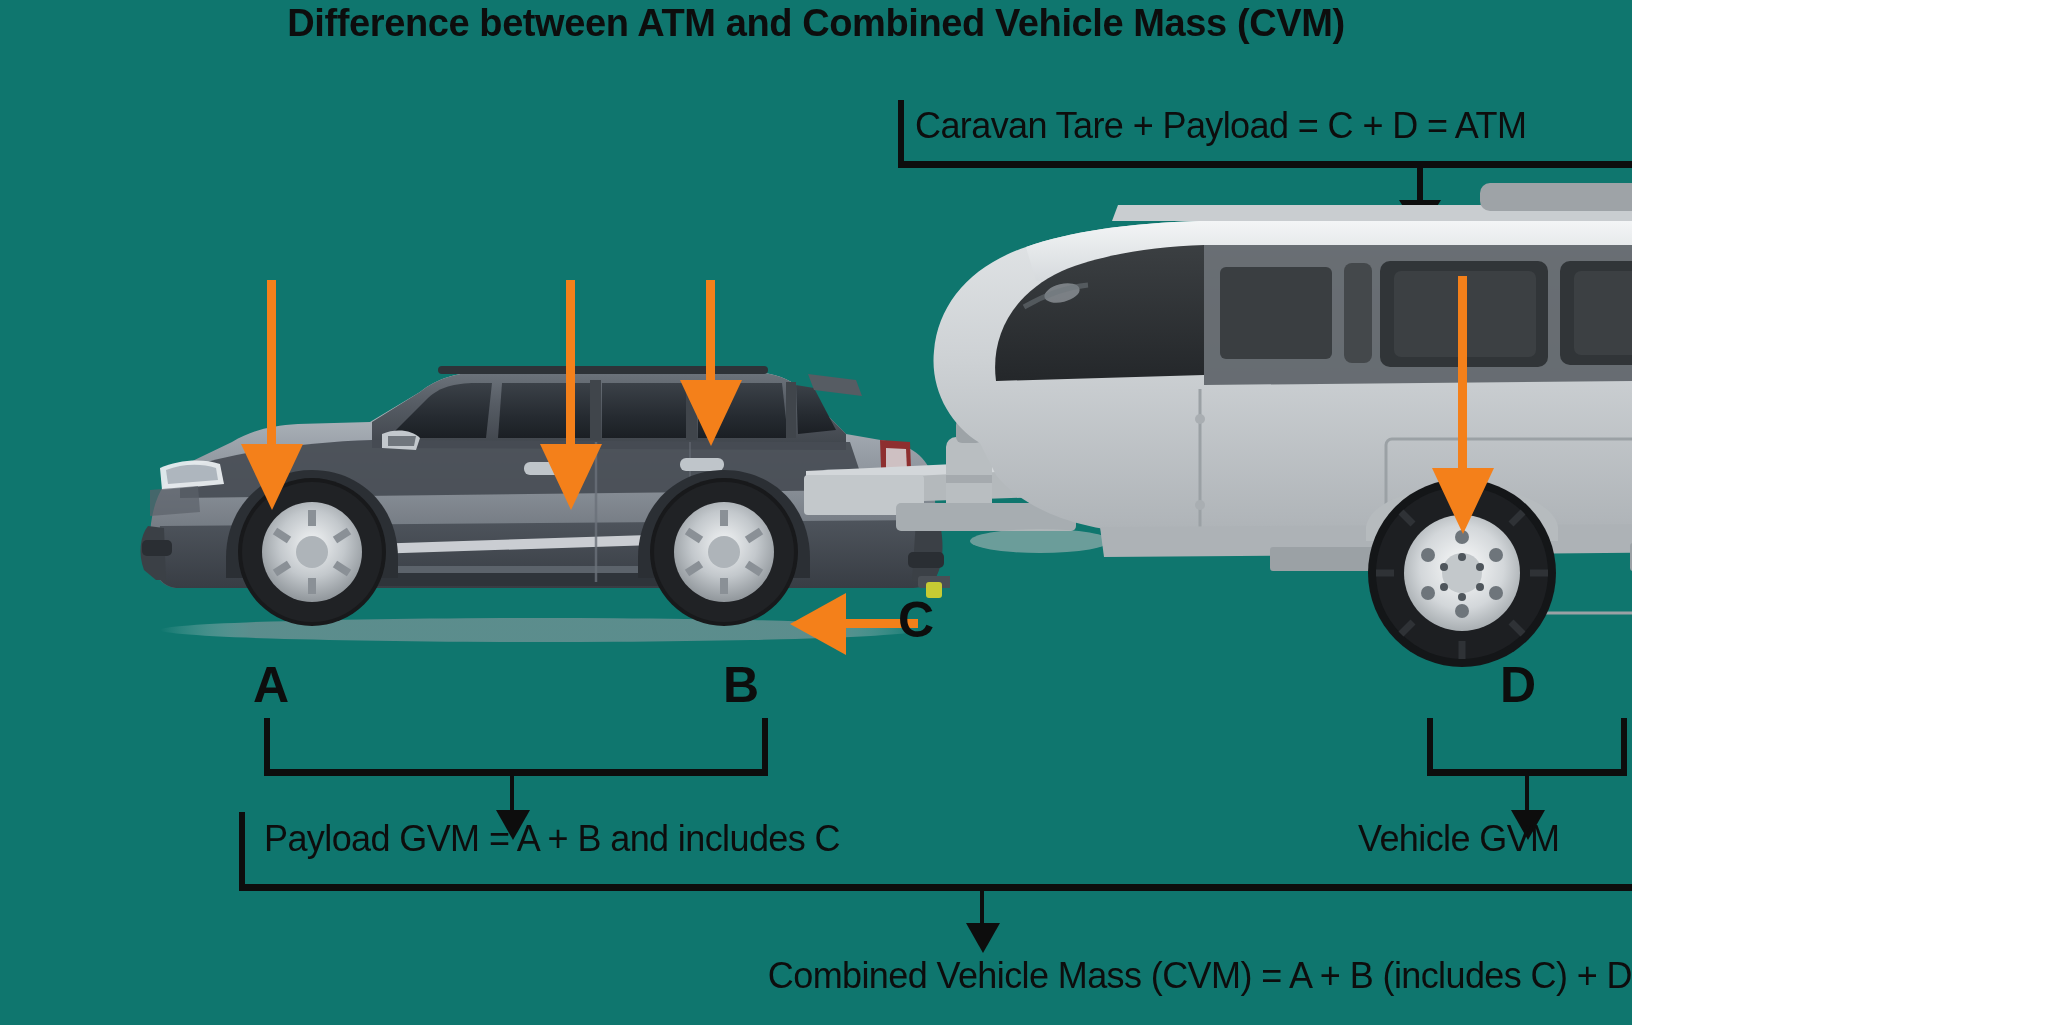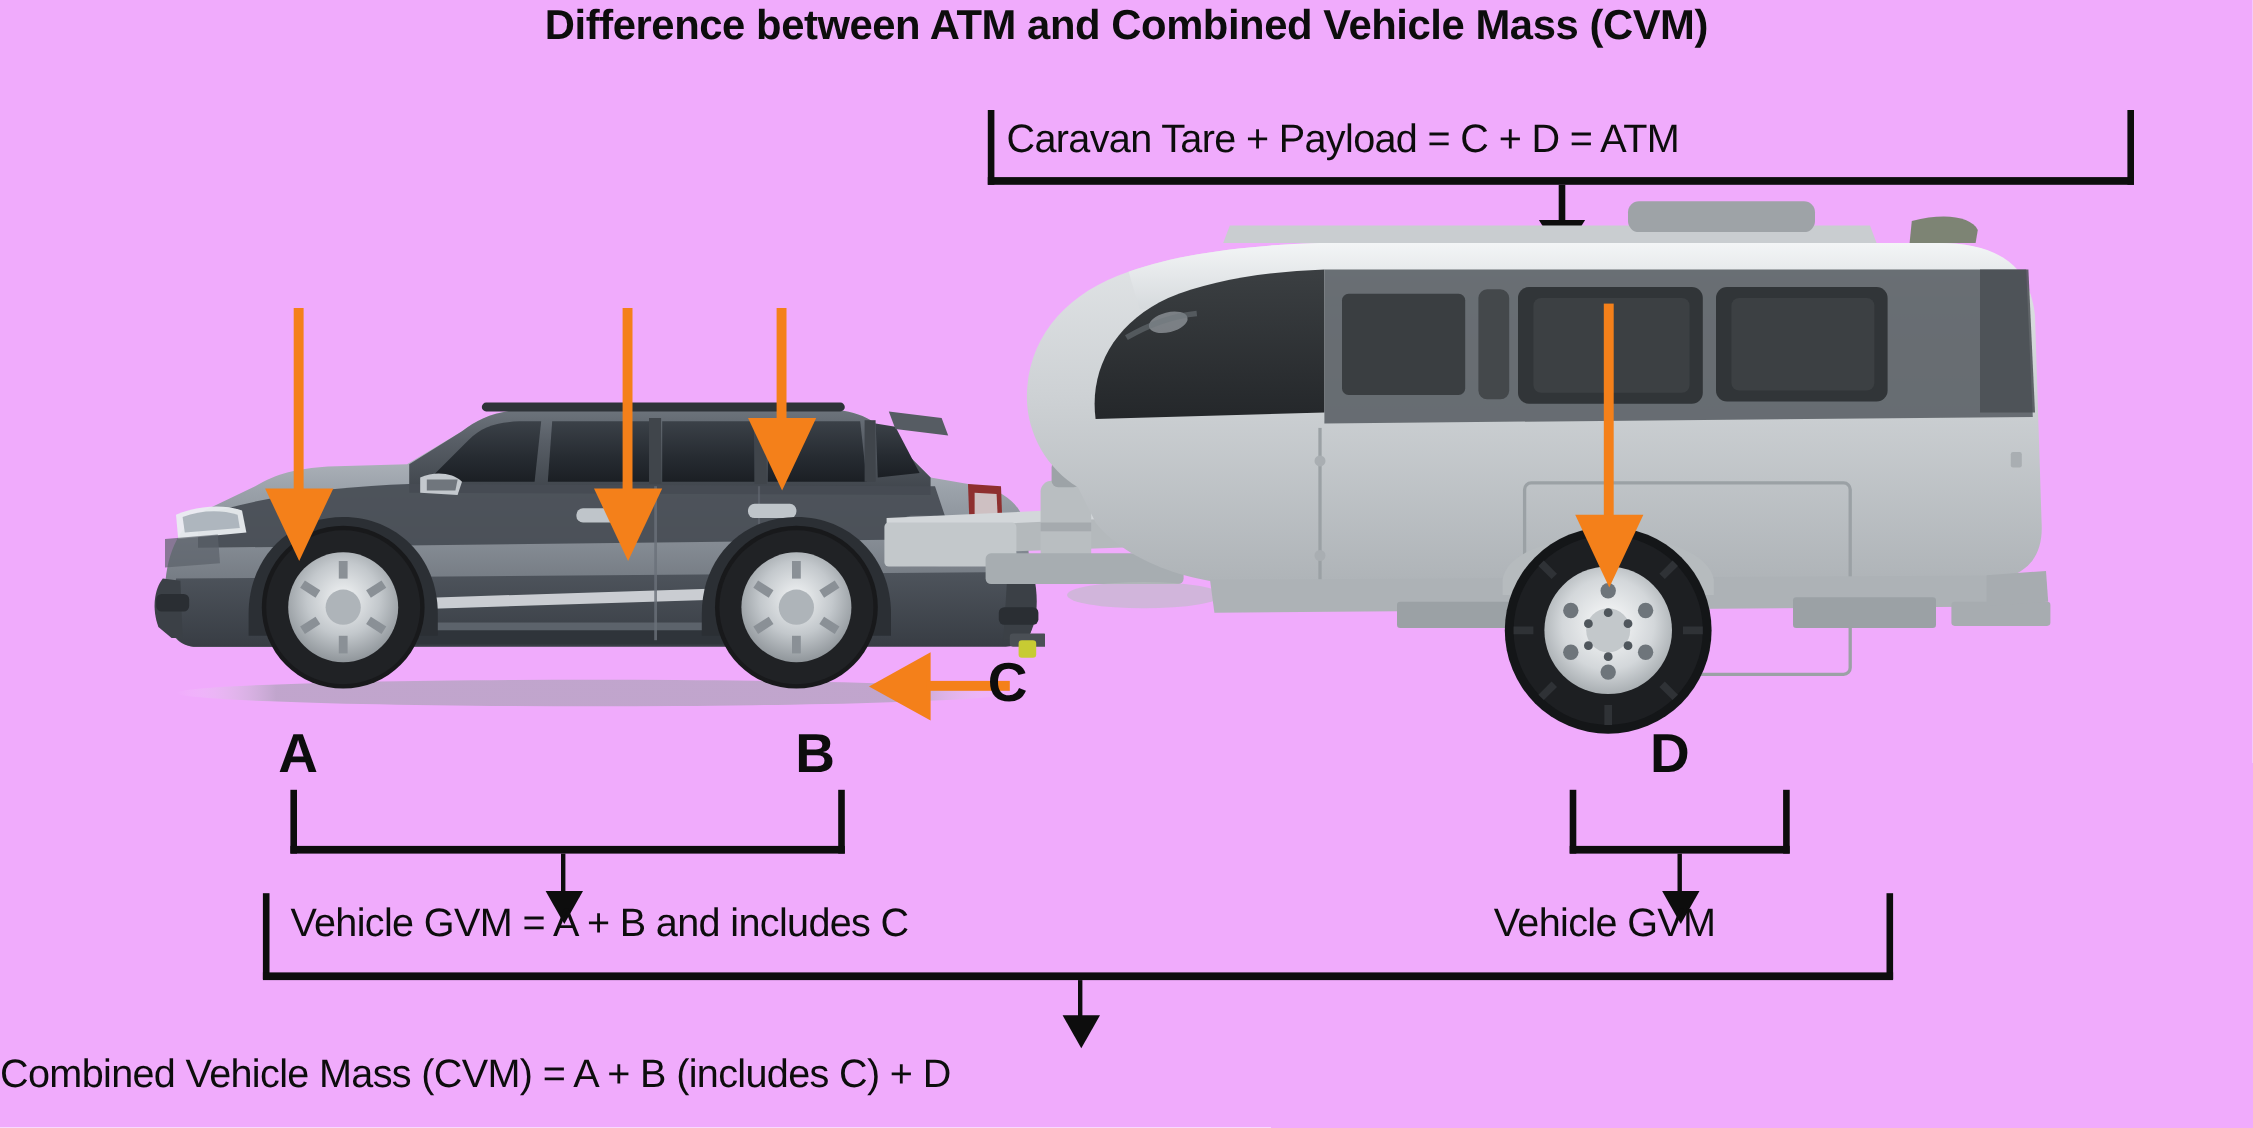--- a/index.html
+++ b/index.html
@@ -7,23 +7,23 @@
     margin: 0;
     padding: 0;
     background: #ffffff;
   }
   body {
     font-family: "Liberation Sans", sans-serif;
     -webkit-font-smoothing: antialiased;
   }
   #stage {
     position: relative;
-    width: 2048px;
+    width: 1632px;
     height: 1025px;
-    background: #f0abfc;
+    background: #0f766e;
     overflow: hidden;
   }
   .abs { position: absolute; }
 
   
   .title {
     left: 0; right: 0; top: 2px;
     text-align: center;
     font-size: 38px;
     font-weight: bold;
@@ -418,28 +418,28 @@
     <div class="abs bkt-line h-line" style="left:0; right:0; bottom:0;"></div>
   </div>
   <div class="abs" style="left:1511px; top:776px; width:34px; height:66px;">
     <div class="abs blk-shaft" style="left:14px; top:0; height:38px; width:4px;"></div>
     <div class="abs blk-head-sm" style="left:0; top:34px;"></div>
   </div>
 
   <div class="abs" style="left:239px; top:812px; width:1010px; height:78px;">
     <div class="abs bkt-line v-line" style="left:0; top:0; height:78px;"></div>
   </div>
-  <div class="abs boxtext" style="left:264px; top:818px;">Vehicle GVM = A + B and includes C</div>
+  <div class="abs boxtext" style="left:264px; top:818px;">Payload GVM = A + B and includes C</div>
 
   <div class="abs" style="left:1337px; top:812px; width:384px; height:78px;">
     <div class="abs bkt-line v-line" style="right:0; top:0; height:78px;"></div>
   </div>
   <div class="abs boxtext" style="left:1358px; top:818px;">Vehicle GVM</div>
 
   <div class="abs bkt-line h-line" style="left:239px; top:884px; width:1482px; height:7px;"></div>
   <div class="abs" style="left:966px; top:891px; width:34px; height:66px;">
     <div class="abs blk-shaft" style="left:14px; top:0; height:36px; width:4px;"></div>
     <div class="abs blk-head-sm" style="left:0; top:32px;"></div>
   </div>
 
-  <div class="abs boxtext" style="left:0; right:0; top:955px; text-align:left;">Combined Vehicle Mass (CVM) = A + B (includes C) + D</div>
+  <div class="abs boxtext" style="left:0; right:0; top:955px; text-align:right;">Combined Vehicle Mass (CVM) = A + B (includes C) + D</div>
 
 </div>
 
 </body></html>

